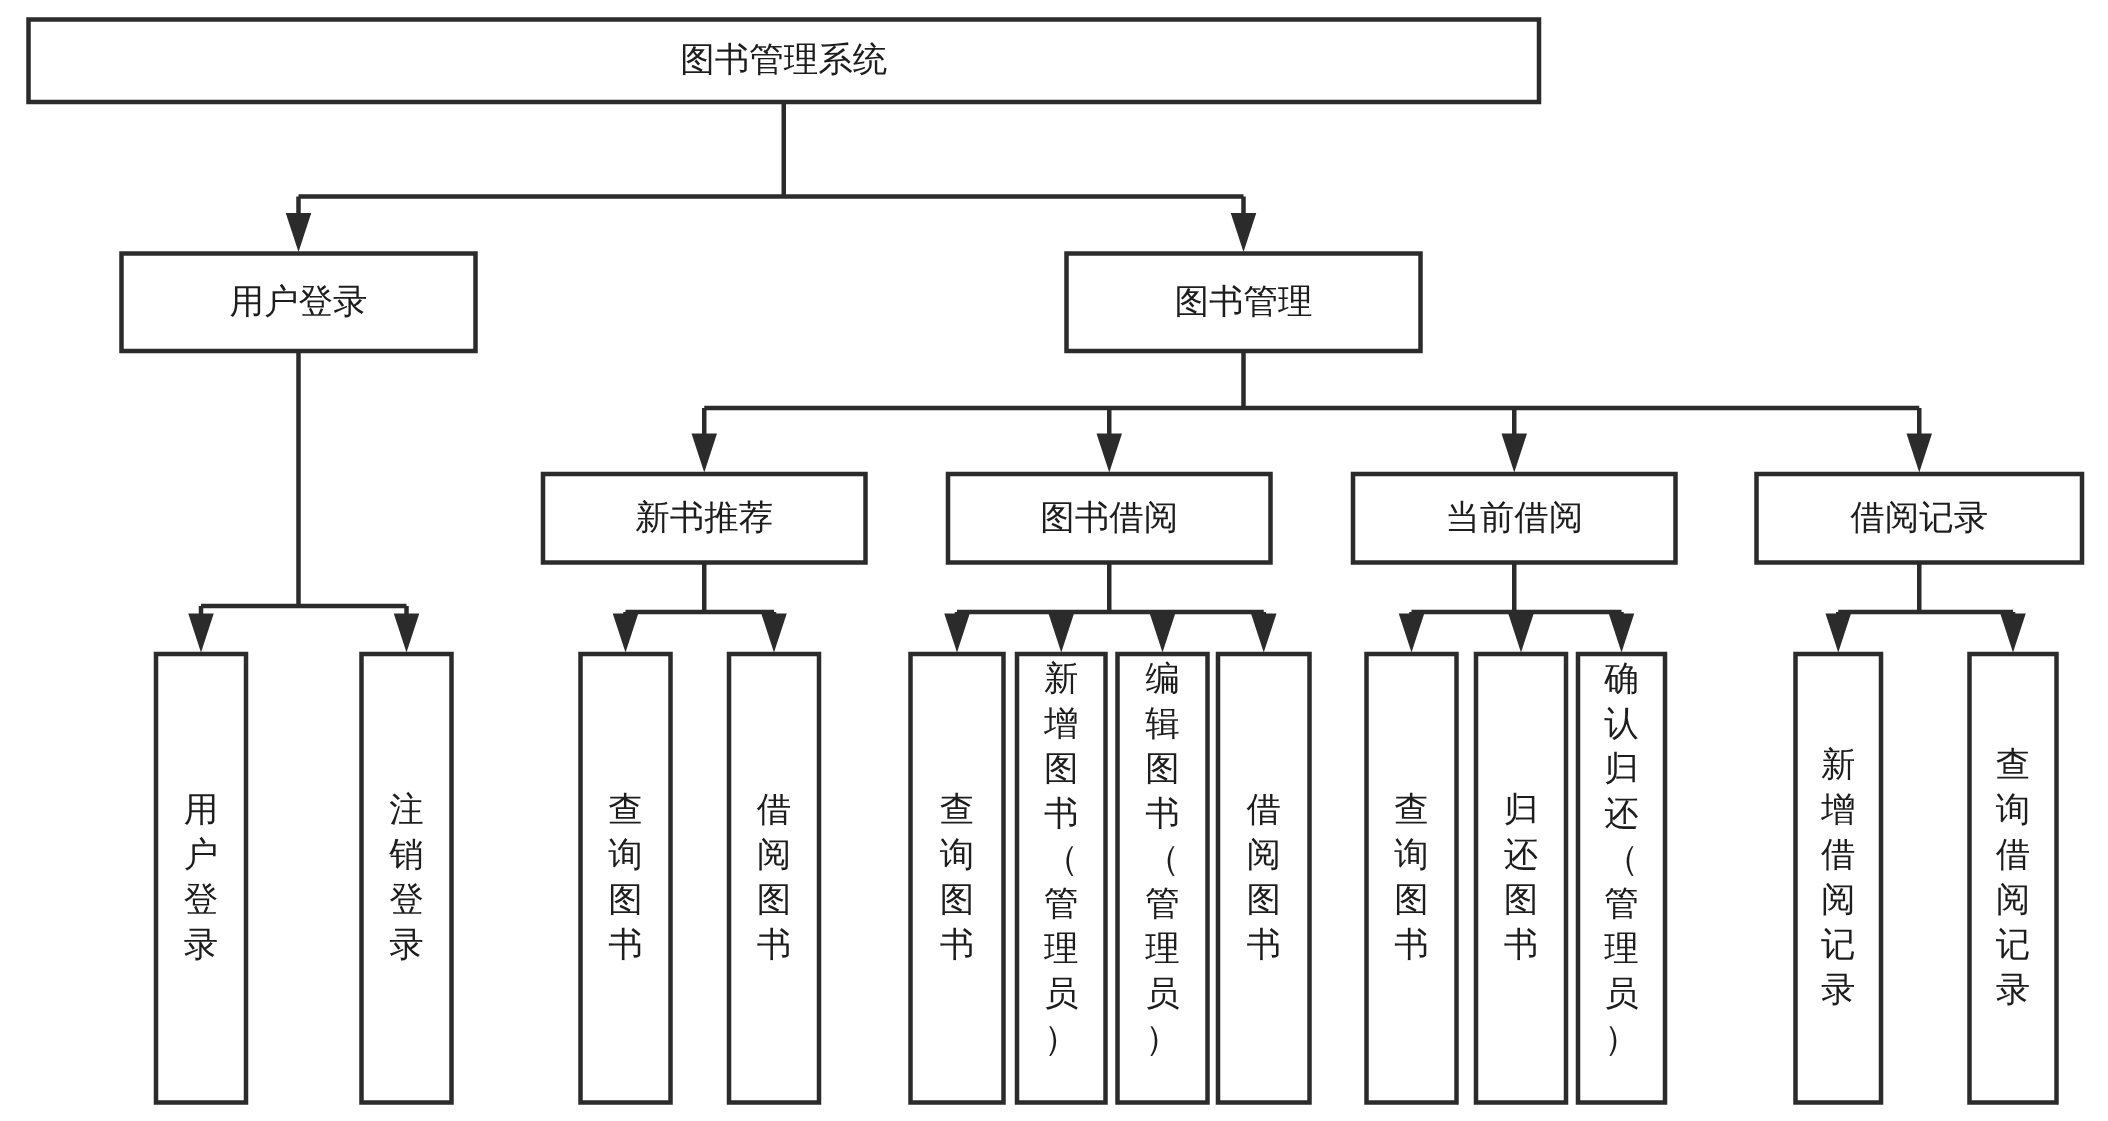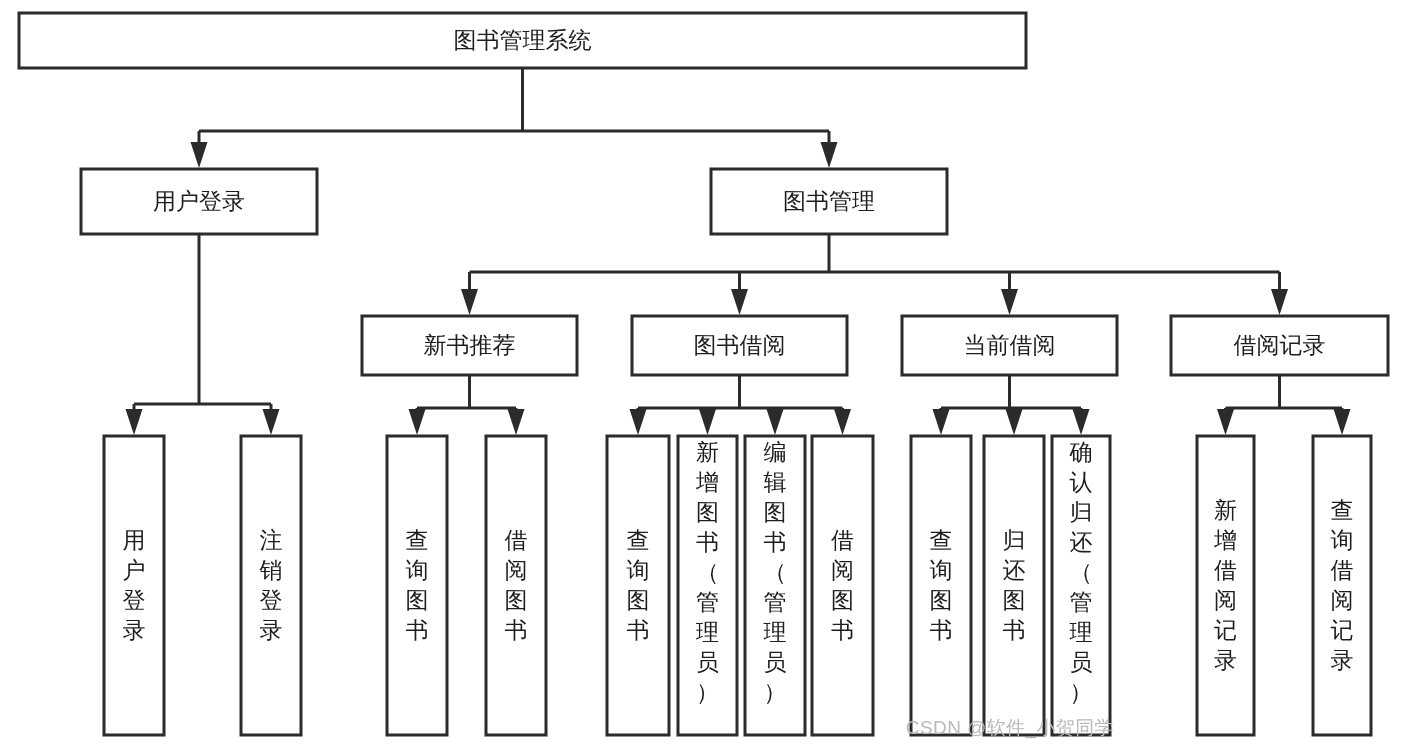--- a/index.html
+++ b/index.html
@@ -203,14 +203,13 @@
         <g>
           <rect class="node-box" x="1197" y="436" width="57" height="299"></rect>
           <text class="node-label-v" x="1225.5" y="517.5"><tspan x="1225.5" dy="0">新</tspan><tspan x="1225.5" dy="30">增</tspan><tspan x="1225.5" dy="30">借</tspan><tspan x="1225.5" dy="30">阅</tspan><tspan x="1225.5" dy="30">记</tspan><tspan x="1225.5" dy="30">录</tspan></text>
         </g>
         <g>
           <rect class="node-box" x="1313" y="436" width="58" height="299"></rect>
           <text class="node-label-v" x="1342" y="517.5"><tspan x="1342" dy="0">查</tspan><tspan x="1342" dy="30">询</tspan><tspan x="1342" dy="30">借</tspan><tspan x="1342" dy="30">阅</tspan><tspan x="1342" dy="30">记</tspan><tspan x="1342" dy="30">录</tspan></text>
         </g>
       </g>
   </svg>
-  <div class="watermark-text">CSDN @软件_小贺同学</div>
 </div>
 
 </body></html>

